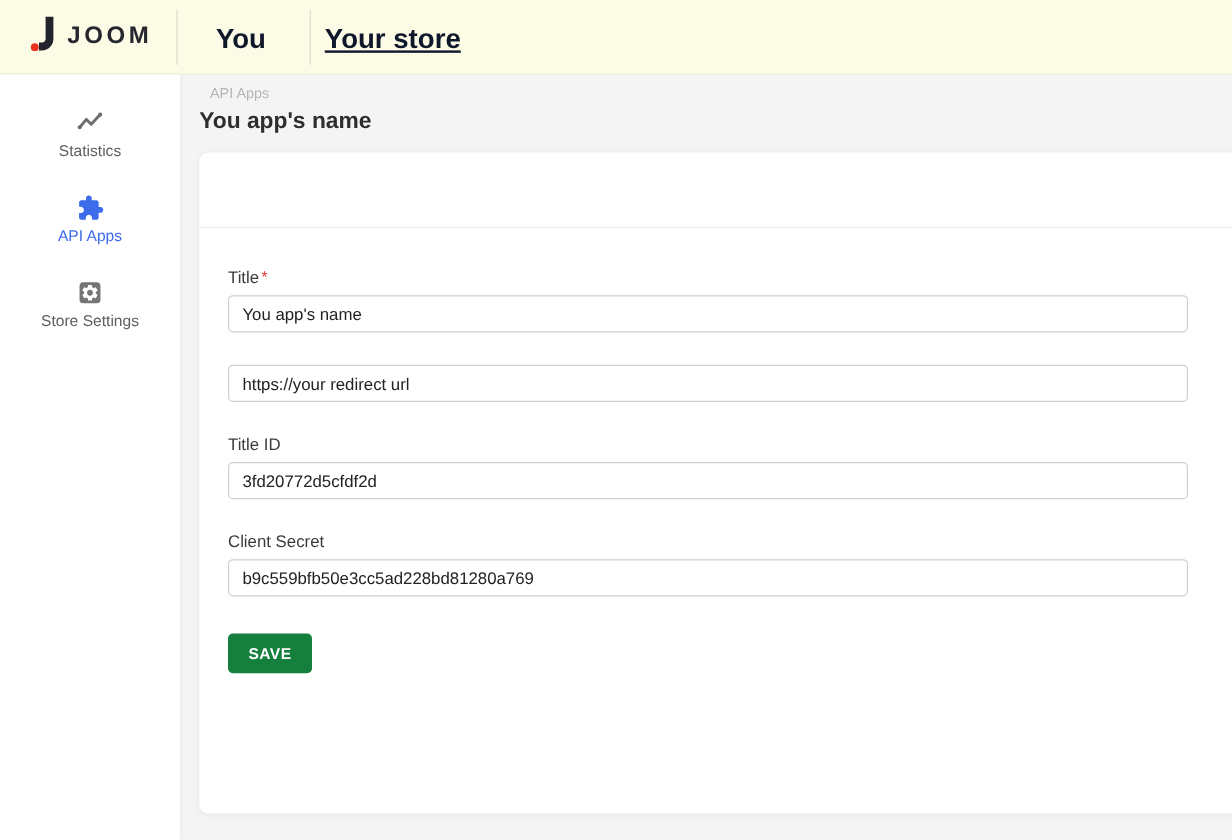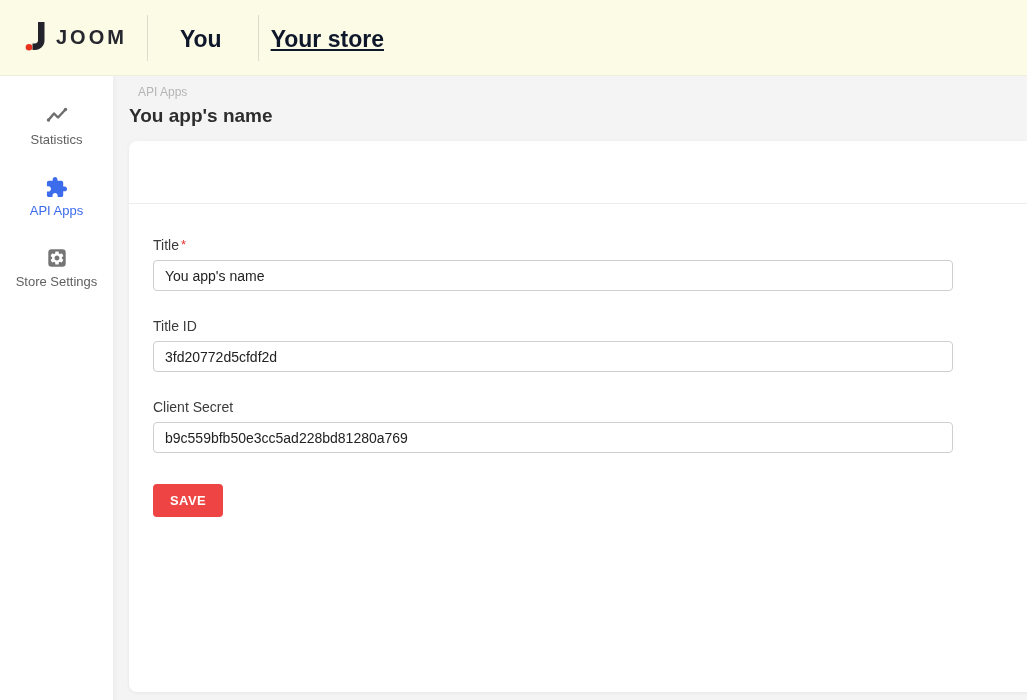--- a/index.html
+++ b/index.html
@@ -5,21 +5,21 @@
   * { margin: 0; padding: 0; box-sizing: border-box; }
   html, body {
     width: 1027px; height: 700px;
     overflow: hidden;
     font-family: "Liberation Sans", "DejaVu Sans", sans-serif;
     background: #f4f4f4;
   }
 
   
   .top-header {
-    height: 76px;
+    height: 62px;
     background: #fbfbe6;
     display: flex;
     align-items: center;
     padding-left: 25px;
     border-bottom: 1px solid rgba(0,0,0,0.05);
     position: relative;
     z-index: 3;
   }
   .logo {
     display: flex;
@@ -48,21 +48,21 @@
     margin-top: 4px;
   }
   .nav-you { margin-left: 32px; margin-right: 36px; }
   .nav-store { margin-left: 12px; text-decoration: underline; }
 
   
   .shell { display: flex; height: 638px; }
 
   
   .sidebar {
-    width: 113px;
+    width: 150px;
     background: #ffffff;
     box-shadow: 2px 0 4px rgba(0,0,0,0.04);
     padding-top: 14px;
     z-index: 2;
   }
   .side-item {
     display: flex;
     flex-direction: column;
     align-items: center;
     padding: 14px 0;
@@ -130,21 +130,21 @@
     border-radius: 4px;
     padding: 0 11px;
     font-size: 14px;
     color: #222222;
     font-family: "Liberation Sans", "DejaVu Sans", sans-serif;
     background: #fff;
     outline: none;
   }
   .save-btn {
     margin-top: 4px;
-    background: #ef4444;
+    background: #15803d;
     color: #ffffff;
     border: none;
     border-radius: 4px;
     font-size: 13px;
     font-weight: 700;
     letter-spacing: 0.4px;
     padding: 9px 17px;
     cursor: pointer;
     font-family: "Liberation Sans", "DejaVu Sans", sans-serif;
   }
@@ -211,20 +211,21 @@
     <section class="card">
       <div class="card-header"></div>
       <div class="card-body">
 
         <div class="field">
           <label class="field-label"><span>Title</span><span class="asterisk">*</span></label>
           <input type="text" value="You app's name" style="">
         </div>
 
         <div class="field">
+          <input type="text" value="https://your redirect url" style="">
         </div>
 
         <div class="field">
           <label class="field-label">Title ID</label>
           <input type="text" value="3fd20772d5cfdf2d" style="">
         </div>
 
         <div class="field">
           <label class="field-label">Client Secret</label>
           <input type="text" value="b9c559bfb50e3cc5ad228bd81280a769" style="">

